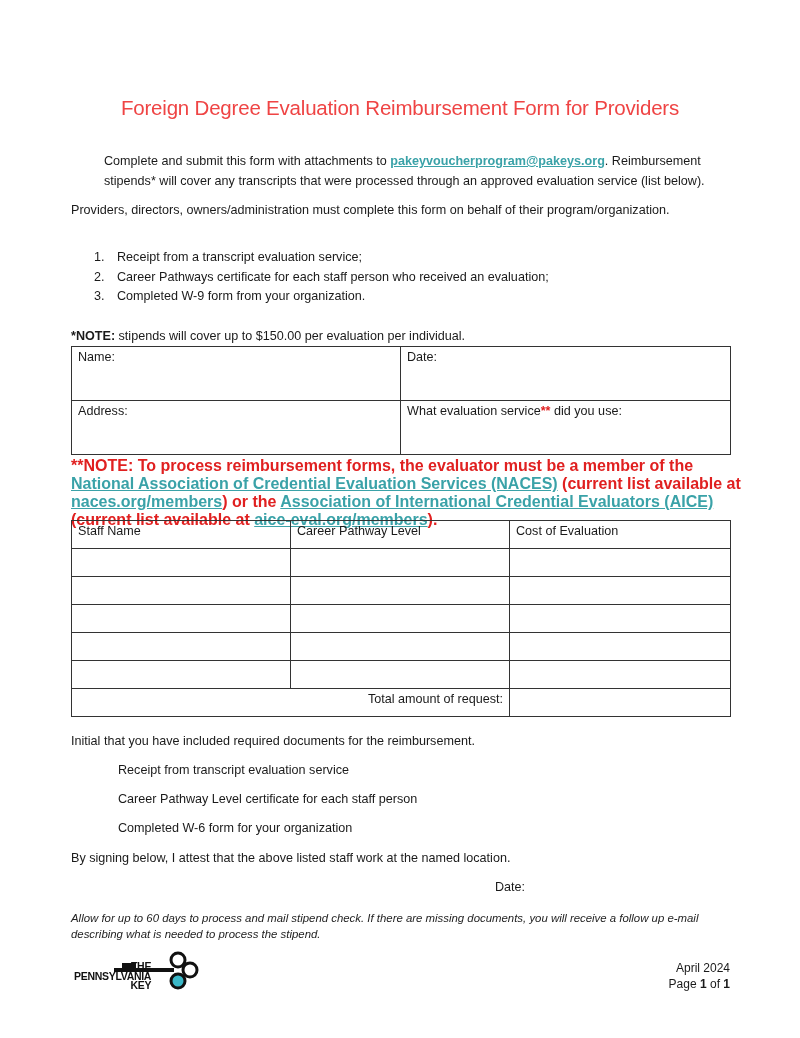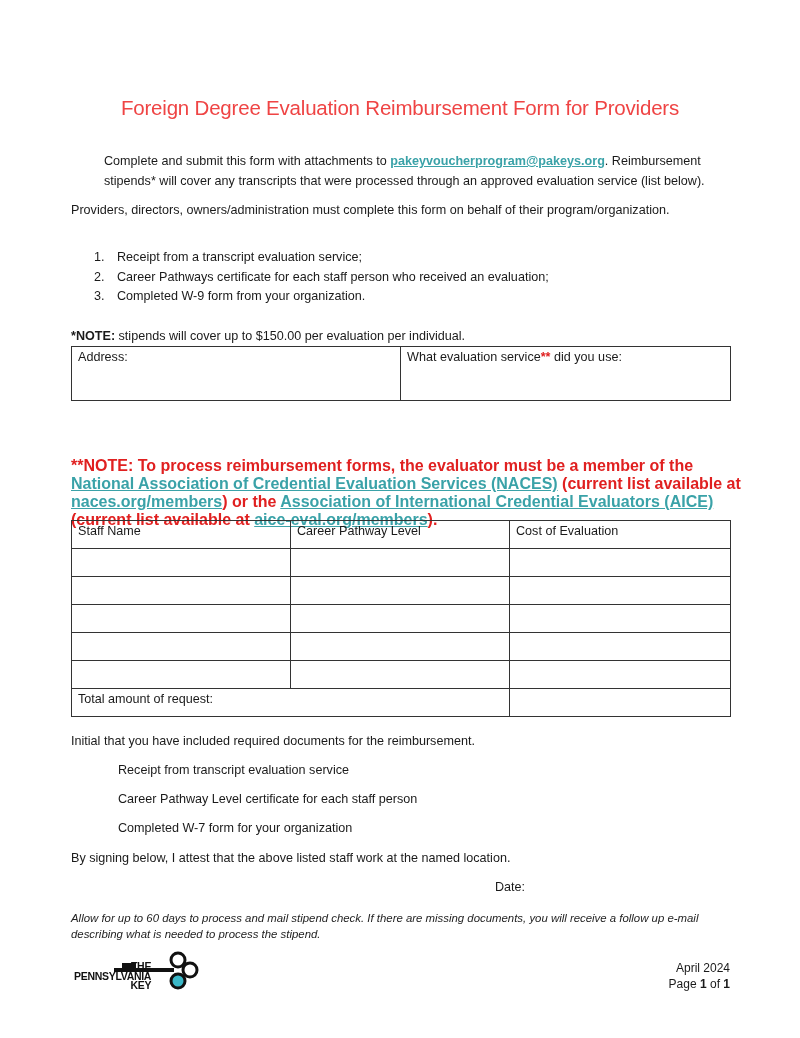--- a/index.html
+++ b/index.html
@@ -25,21 +25,21 @@
   .info { left: 71px; top: 346px; width: 659px; }
   .info td { height: 47px; }
   .red { color: #e02020; font-weight: bold; }
   .note2 {
     position: absolute; left: 71px; top: 457px; width: 670px; line-height: 18px;
     font-size: 16px; color: #e02020; font-weight: bold;
   }
   .note2 .link { font-weight: bold; color: #3aa2a8; }
   .staff { left: 71px; top: 520px; width: 659px; }
   .staff td { height: 21px; padding: 3px 5px; }
-  .staff td.total-label { }
+  .staff td.total-label { text-align: right; }
   .initial { position: absolute; left: 71px; top: 734px; }
   .check { position: absolute; left: 118px; }
   .sign { position: absolute; left: 71px; top: 851px; }
   .date-sig { position: absolute; left: 495px; top: 880px; }
   .italic-note {
     position: absolute; left: 71px; top: 910px; width: 670px; font-style: italic;
     font-size: 11.4px; line-height: 16px; color: #222;
   }
   .logo { position: absolute; left: 74px; top: 948px; width: 130px; height: 46px; text-align: right; }
   .logo-text {
@@ -73,20 +73,24 @@
   <div class="para" style="top:327px;">
     <b>*NOTE:</b><span> stipends will cover up to $150.00 per evaluation per individual.</span>
   </div>
 
   <table class="form info">
     <colgroup>
         <col style="width:329px">
         <col style="width:330px">
       </colgroup>
     <tbody>
+        <tr>
+      <td><span>Name:</span></td>
+      <td><span>Date:</span></td>
+    </tr>
     <tr>
       <td><span>Address:</span></td>
       <td>
         <span>What evaluation service</span><span class="red">**</span><span> did you use:</span>
       </td>
     </tr>
   </tbody>
     </table>
 
   <div class="note2">
@@ -133,21 +137,21 @@
     <tr>
       <td colspan="2" class="total-label">Total amount of request:</td>
       <td></td>
     </tr>
   </tbody>
     </table>
 
   <div class="initial">Initial that you have included required documents for the reimbursement.</div>
   <div class="check" style="top:763px;">Receipt from transcript evaluation service</div>
   <div class="check" style="top:792px;">Career Pathway Level certificate for each staff person</div>
-  <div class="check" style="top:821px;">Completed W-7 form for your organization</div>
+  <div class="check" style="top:821px;">Completed W-6 form for your organization</div>
 
   <div class="sign">By signing below, I attest that the above listed staff work at the named location.</div>
   <div class="date-sig">Date:</div>
 
   <div class="italic-note">Allow for up to 60 days to process and mail stipend check. If there are missing documents, you will receive a follow up e-mail describing what is needed to process the stipend.</div>
 
   <div class="logo">
     <svg width="130" height="46" viewBox="0 0 130 46" style="position:absolute;left:0;top:0;">
       <rect x="40" y="20" width="60" height="4" fill="#111"></rect>
       <rect x="48" y="15" width="14" height="6" fill="#111"></rect>

